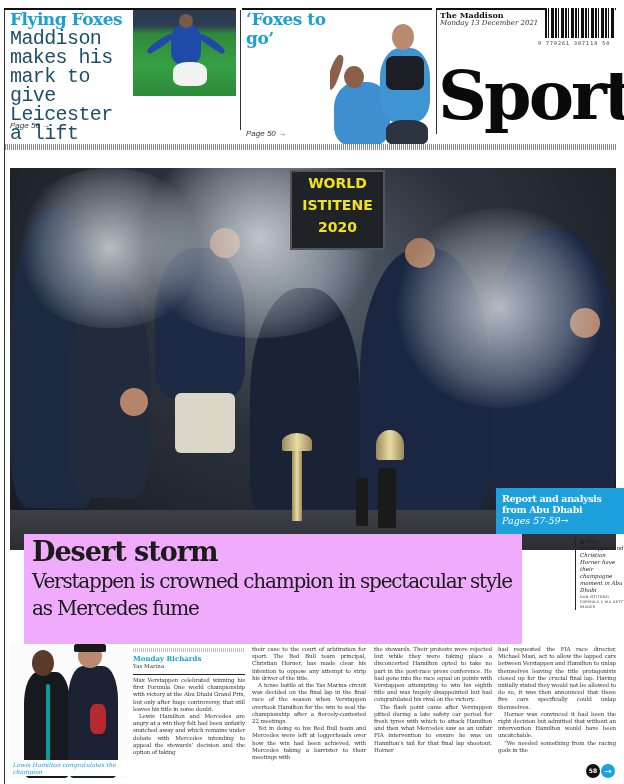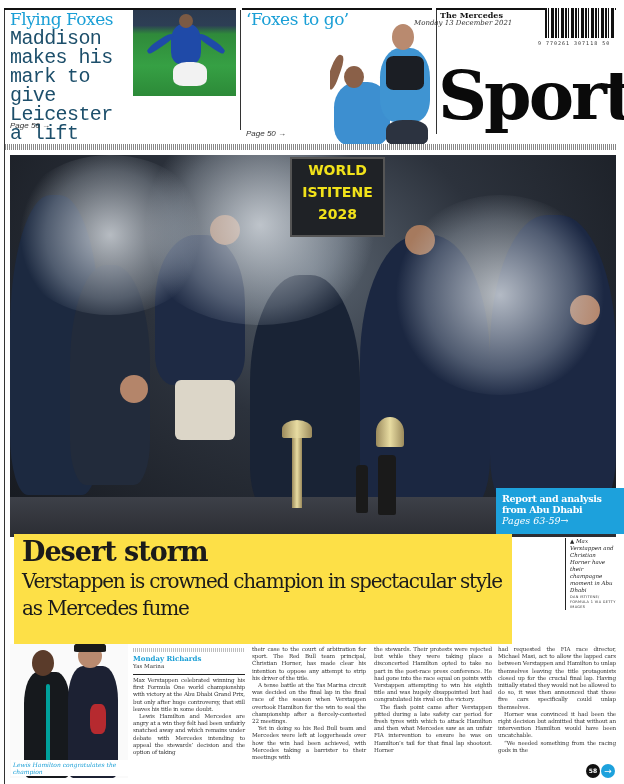--- a/index.html
+++ b/index.html
@@ -4,57 +4,57 @@
 <style>
   * { box-sizing: border-box; margin: 0; padding: 0; }
   html, body { width: 624px; height: 784px; background: #ffffff; overflow: hidden; }
   body { position: relative; font-family: "DejaVu Serif", serif; color: #222; }
 
   .frame-left { position: absolute; left: 4px; top: 8px; width: 1px; height: 776px; background: #333; }
   .top-rule { position: absolute; top: 8px; height: 2px; background: #111; }
 
   
   .teaser { position: absolute; top: 10px; }
-  .teaser .kicker { font-family: "DejaVu Serif", serif; font-weight: normal; color: #1a9fd6; font-size: 17px; line-height: 19px; letter-spacing: -0.5px; }
+  .teaser .kicker { font-family: "DejaVu Serif", serif; font-weight: bold; color: #1a9fd6; font-size: 17px; line-height: 19px; letter-spacing: -0.5px; }
   .teaser .headline { font-family: Liberation Mono, monospace; color: #1d4f6b; font-size: 20px; line-height: 19px; letter-spacing: -0.6px; }
   .teaser .pageref { position: absolute; font-family: Liberation Sans, sans-serif; font-style: italic; font-size: 8px; color: #333; }
 
   .teaser-img { position: absolute; overflow: hidden; }
   .pitch { background: linear-gradient(180deg, #2b3a4f 0%, #2d3e55 18%, #2f8a3a 28%, #36a044 65%, #2c8a38 100%); }
   .player { position: absolute; border-radius: 40% 40% 30% 30%; }
 
   .vdivider { position: absolute; width: 1px; background: #333; }
 
   .masthead-brand { position: absolute; left: 440px; top: 10px; font-family: "DejaVu Serif", serif; font-weight: bold; font-size: 8px; color: #111; }
-  .masthead-date { position: absolute; left: 414px; top: 19px; font-family: "DejaVu Serif", serif; font-style: italic; font-size: 7px; color: #333; }
+  .masthead-date { position: absolute; left: 440px; top: 19px; font-family: "DejaVu Serif", serif; font-style: italic; font-size: 7px; color: #333; }
   .barcode { position: absolute; left: 545px; top: 8px; width: 70px; height: 30px;
     background: repeating-linear-gradient(90deg, #111 0 2px, #fff 2px 3px, #111 3px 4px, #fff 4px 6px, #111 6px 9px, #fff 9px 10px); }
   .barcode-num { position: absolute; left: 538px; top: 40px; font-family: "DejaVu Sans Mono", monospace; font-size: 5px; color: #333; letter-spacing: 1px; }
   .sport-title { position: absolute; left: 438px; top: 60px; font-family: "DejaVu Serif", serif; font-weight: bold; font-size: 68px; line-height: 70px; letter-spacing: -3px; color: #0a0a0a; }
 
   .dotted-rule { position: absolute; left: 5px; top: 144px; width: 612px; height: 6px;
     background: repeating-linear-gradient(90deg, #888 0 1px, #fff 1px 2px); }
 
   
-  .main-photo { position: absolute; left: 10px; top: 155px; width: 606px; height: 382px; overflow: hidden;
+  .main-photo { position: absolute; left: 10px; top: 168px; width: 606px; height: 382px; overflow: hidden;
     background: radial-gradient(ellipse at 50% 30%, #5a6470 0%, #2c323c 40%, #15181e 100%); }
   .crowd { position: absolute; border-radius: 45% 45% 20% 20%; background: #1c2940; }
   .spray { position: absolute; border-radius: 50%; background: radial-gradient(circle, rgba(230,235,240,0.75) 0%, rgba(200,210,220,0.3) 50%, rgba(0,0,0,0) 70%); }
   .wc-board { position: absolute; left: 280px; top: 2px; width: 95px; height: 80px; background: #1f2226; border: 2px solid #555; }
   .wc-line { display: block; text-align: center; font-family: "DejaVu Sans", sans-serif; font-weight: bold; color: #f1e21a; font-size: 14px; line-height: 22px; }
   .floor { position: absolute; left: 0; bottom: 0; width: 606px; height: 40px; background: linear-gradient(180deg, #3d4048, #2b2d33); }
   .trophy { position: absolute; background: linear-gradient(90deg, #9b8a5c, #e8dca2, #9b8a5c); }
   .bottle { position: absolute; background: #1a1a1a; border-radius: 4px 4px 2px 2px; }
 
   .report-box { position: absolute; left: 496px; top: 488px; width: 128px; height: 46px; background: #1da1dc; padding: 5px 6px; }
   .report-box .r1 { font-family: "DejaVu Serif", serif; font-weight: bold; color: #fff; font-size: 9.5px; line-height: 11px; letter-spacing: -0.3px; }
   .report-box .r2 { font-family: "DejaVu Serif", serif; font-style: italic; color: #fff; font-size: 9.5px; line-height: 12px; }
 
   
-  .yellow-band { position: absolute; left: 14px; top: 534px; width: 498px; height: 110px; background: #fde047; }
+  .yellow-band { position: absolute; left: 24px; top: 534px; width: 498px; height: 110px; background: #f0abfc; }
   .hl-main { position: absolute; left: 8px; top: 2px; font-family: "DejaVu Serif", serif; font-weight: bold; font-size: 27px; line-height: 32px; color: #1b1b1b; letter-spacing: -1px; }
   .hl-sub { position: absolute; left: 8px; top: 34px; width: 480px; font-family: "DejaVu Serif", serif; font-size: 20px; line-height: 27px; color: #1b1b1b; letter-spacing: -1.2px; }
   .caption-col { position: absolute; left: 551px; top: 4px; width: 52px; border-left: 1px solid #222; padding-left: 4px; }
   .caption-col .c1 { font-family: "DejaVu Serif", serif; font-style: italic; font-size: 5.5px; line-height: 7px; color: #222; }
   .caption-col .c2 { font-family: "DejaVu Sans", sans-serif; font-size: 3.5px; line-height: 5px; color: #333; margin-top: 1px; letter-spacing: 0.3px; }
 
   
   .inset-photo { position: absolute; left: 10px; top: 644px; width: 118px; height: 134px; background: #fafafa; overflow: hidden; }
   .suit { position: absolute; background: #15181c; border-radius: 30% 30% 10% 10%; }
   .head { position: absolute; border-radius: 50%; background: #6b4d3a; }
@@ -103,21 +103,21 @@
   <div class="player" style="left:14px;top:54px;width:20px;height:22px;background:#8a6048;border-radius:50%;"></div>
   <div class="player" style="left:0px;top:42px;width:10px;height:36px;background:#8a6048;transform:rotate(20deg);"></div>
   <div class="player" style="left:50px;top:36px;width:50px;height:74px;background:#3f94d2;"></div>
   <div class="player" style="left:56px;top:44px;width:38px;height:34px;background:#1b1e24;border-radius:20%;"></div>
   <div class="player" style="left:62px;top:12px;width:22px;height:26px;background:#b98a6f;border-radius:50%;"></div>
   <div class="player" style="left:56px;top:108px;width:42px;height:26px;background:#2c3340;"></div>
 </div>
 
 <div class="vdivider" style="left:436px;top:10px;height:124px;"></div>
 
-<div class="masthead-brand">The Mercedes</div>
+<div class="masthead-brand">The Maddison</div>
 <div class="masthead-date">Monday 13 December 2021</div>
 <div class="barcode"></div>
 <div class="barcode-num">9 770261 307118   50</div>
 <div class="sport-title">Sport</div>
 
 <div class="dotted-rule"></div>
 
 <div class="main-photo">
   <div class="crowd" style="left:0;top:40px;width:90px;height:300px;"></div>
   <div class="crowd" style="left:60px;top:110px;width:80px;height:220px;background:#222b3b;"></div>
@@ -129,33 +129,33 @@
   <div class="crowd" style="left:395px;top:70px;width:30px;height:30px;background:#a67a5e;border-radius:50%;"></div>
   <div class="crowd" style="left:480px;top:60px;width:126px;height:300px;background:#1c2843;"></div>
   <div class="crowd" style="left:560px;top:140px;width:30px;height:30px;background:#b4856a;border-radius:50%;"></div>
   <div class="crowd" style="left:110px;top:220px;width:28px;height:28px;background:#b4856a;border-radius:50%;"></div>
   <div class="spray" style="left:120px;top:-30px;width:260px;height:200px;"></div>
   <div class="spray" style="left:380px;top:40px;width:220px;height:200px;"></div>
   <div class="spray" style="left:0px;top:0px;width:200px;height:160px;"></div>
   <div class="wc-board">
     <span class="wc-line">WORLD</span>
     <span class="wc-line">ISTITENE</span>
-    <span class="wc-line">2028</span>
+    <span class="wc-line">2020</span>
   </div>
   <div class="floor"></div>
   <div class="trophy" style="left:272px;top:265px;width:30px;height:18px;border-radius:50% 50% 10% 10%;"></div>
   <div class="trophy" style="left:282px;top:283px;width:10px;height:70px;"></div>
   <div class="trophy" style="left:366px;top:262px;width:28px;height:30px;border-radius:50% 50% 10% 10%;"></div>
   <div class="bottle" style="left:368px;top:300px;width:18px;height:60px;"></div>
   <div class="bottle" style="left:346px;top:310px;width:12px;height:48px;"></div>
 </div>
 
 <div class="report-box">
   <div class="r1">Report and analysis from Abu Dhabi</div>
-  <div class="r2">Pages 63-59→</div>
+  <div class="r2">Pages 57-59→</div>
 </div>
 
 <div class="yellow-band">
   <div class="hl-main">Desert storm</div>
   <div class="hl-sub">Verstappen is crowned champion in spectacular style as Mercedes fume</div>
   <div class="caption-col">
     <div class="c1">▲ Max Verstappen and Christian Horner have their champagne moment in Abu Dhabi</div>
     <div class="c2">DAN ISTITENE/ FORMULA 1 VIA GETTY IMAGES</div>
   </div>
 </div>

